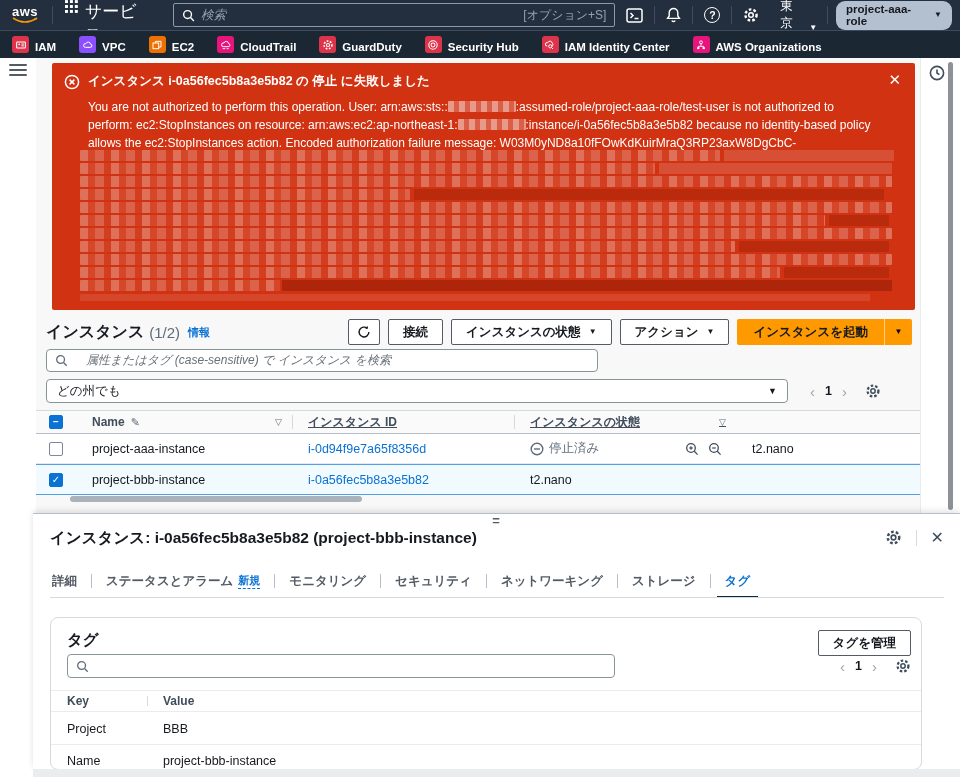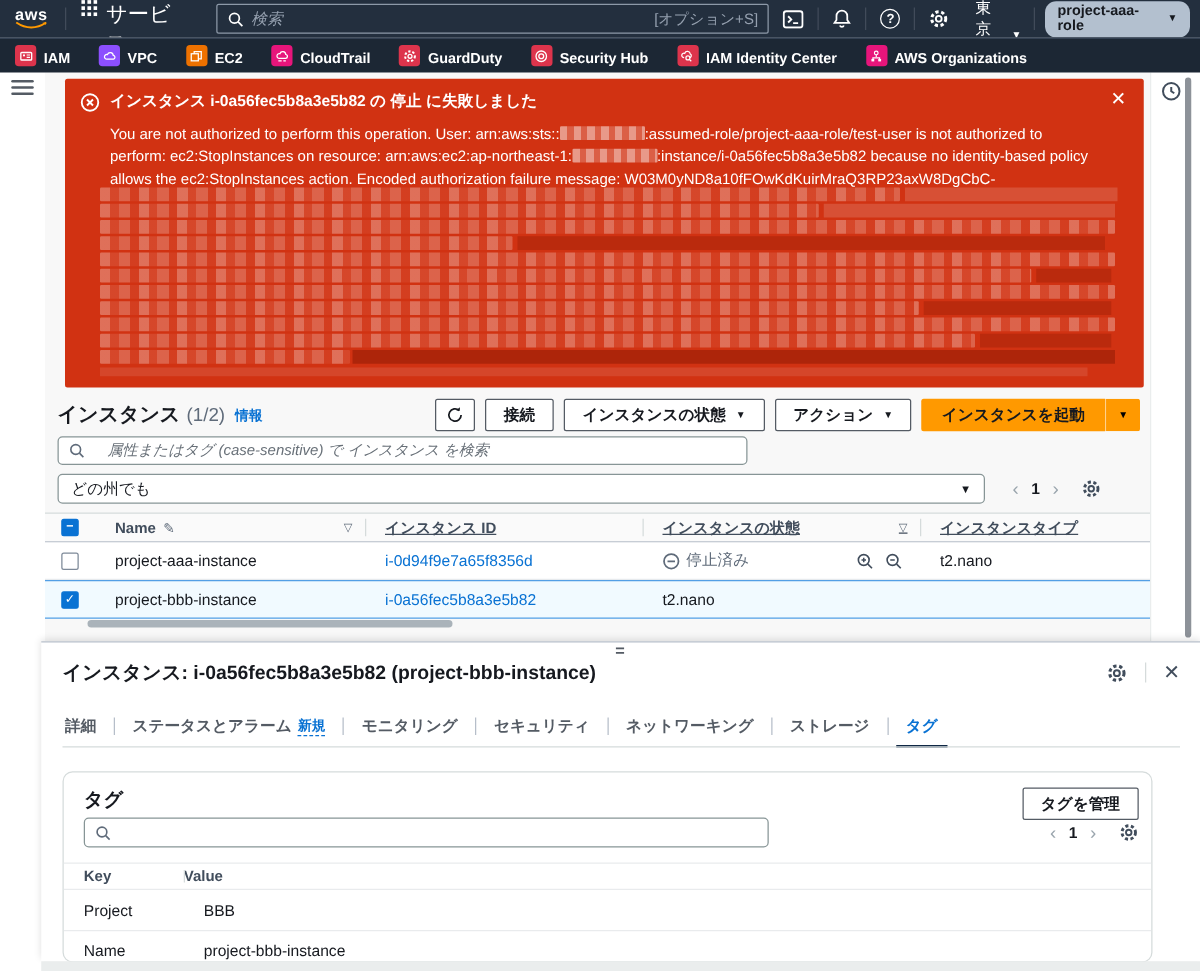--- a/index.html
+++ b/index.html
@@ -128,21 +128,21 @@
     border:1px solid #d5dbdb; border-radius:8px; overflow:hidden; }
   .tc-head { display:flex; align-items:flex-start; padding:12px 10px 0 16px; }
   .tc-title { font-size:15.5px; font-weight:bold; }
   .tc-toolbar { margin-left:auto; display:flex; align-items:center; }
   .tc-search-row { position:absolute; left:16px; top:36px; right:10px; display:flex; align-items:center; }
   .tc-search { width:548px; height:24px; border:1px solid #879596; border-radius:4px; background:#fff;
     display:flex; align-items:center; padding:0 8px; }
   .kv-head { position:absolute; left:0; top:72px; width:100%; height:22px; border-top:1px solid #e9ebed;
     border-bottom:1px solid #e9ebed; display:grid; grid-template-columns:96px 1fr; align-items:center;
     font-weight:bold; color:#414d5c; background:#fff; }
-  .kv-head .v { position:relative; }
+  .kv-head .v { position:relative; padding-left:16px; }
   .kv-head .v::before { content:""; position:absolute; left:0; top:2px; bottom:2px; width:1px; background:#d5dbdb; }
   .kv-row { position:absolute; left:0; width:100%; height:32px; display:grid; grid-template-columns:96px 1fr;
     align-items:center; border-bottom:1px solid #e9ebed; font-size:12.5px; }
   .kv-row .v { padding-left:16px; }
   .kv-k { padding-left:16px; }
   .kv-head .kv-k { padding-left:16px; }
   .bottom-strip { position:absolute; left:33px; top:769px; width:927px; height:8px; background:#eaeded; z-index:21; }
 
   .icon-circle-q { width:16px; height:16px; border:1.6px solid #fff; border-radius:50%; display:flex;
     align-items:center; justify-content:center; font-size:10.5px; font-weight:bold; color:#fff; }
@@ -425,23 +425,20 @@
         <span class="pencil">✎</span>
         <span class="sort-caret">▽</span>
       </div>
       <div class="cell col-div">
           <span>インスタンス ID</span>
         </div>
       <div class="cell col-div">
         <span>インスタンスの状態</span>
         <span class="sort-caret">▽</span>
       </div>
-      <div class="cell col-div">
-          <span>インスタンスタイプ</span>
-        </div>
     </div>
 
     <div class="t-grid t-row">
       <div class="cell cell-cb">
           <span class="cb"></span>
         </div>
       <div class="cell">
           <span>project-aaa-instance</span>
         </div>
       <div class="cell">

